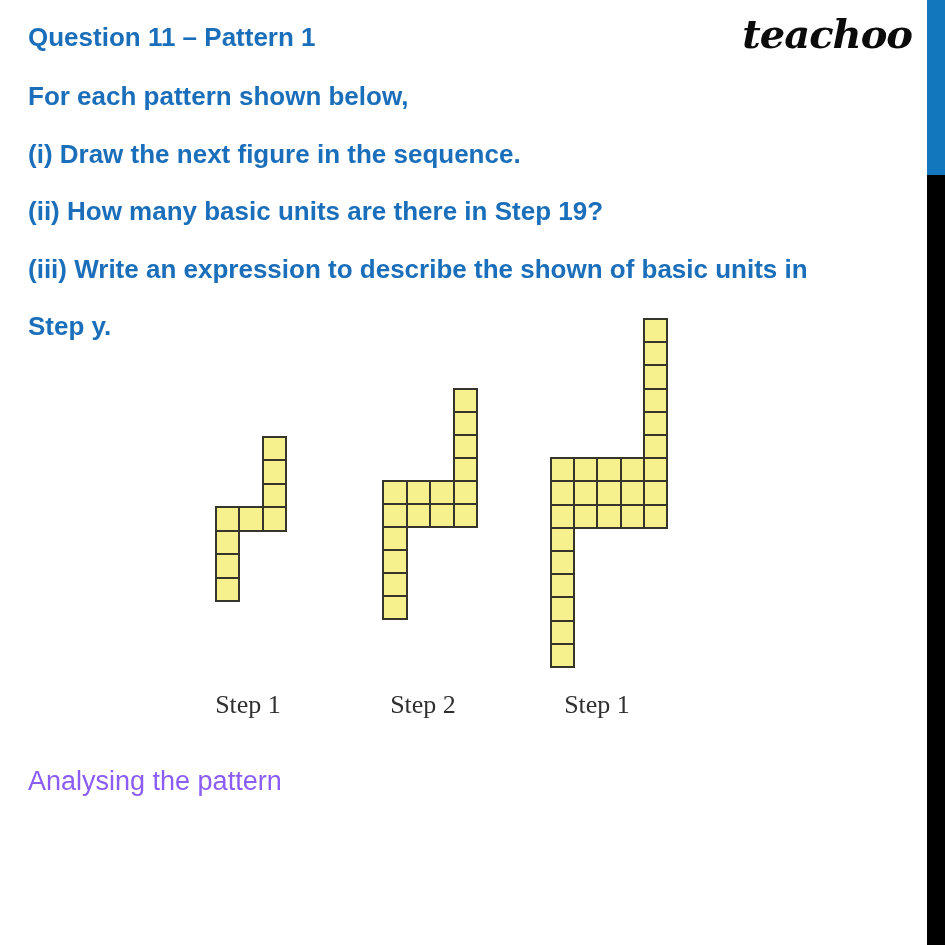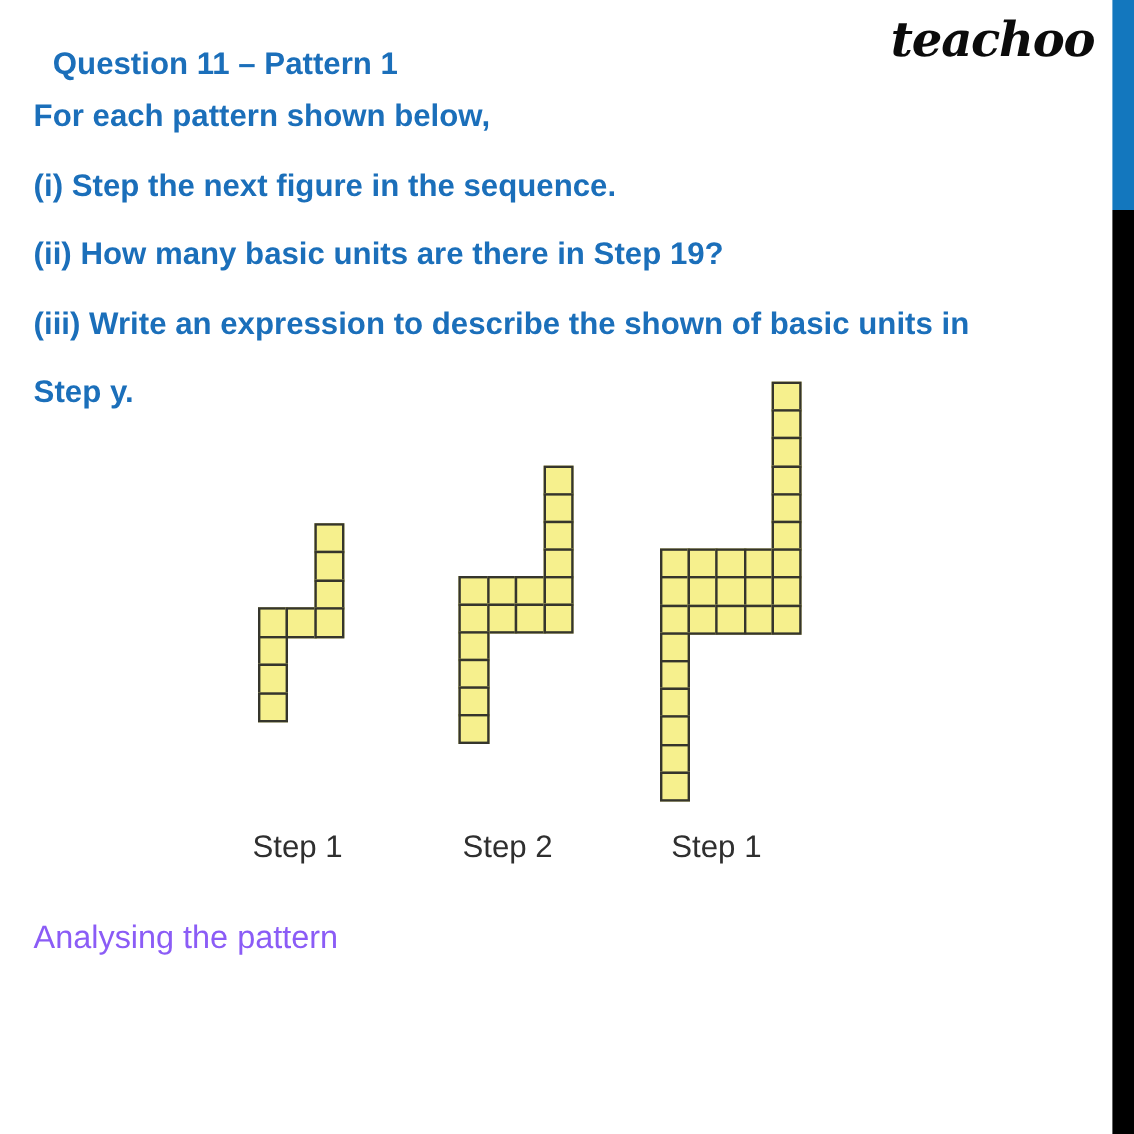--- a/index.html
+++ b/index.html
@@ -17,21 +17,21 @@
   
   .logo{
     position:absolute;top:10px;right:33px;
     font-family:"DejaVu Serif", serif;
     font-weight:bold;font-style:italic;
     font-size:40px;color:#0b0b0b;
     letter-spacing:-1px;
   }
   
   .title{
-    position:absolute;left:28px;top:22px;margin:16px;
+    position:absolute;left:28px;top:22px;margin:0;
     font-size:26px;font-weight:bold;
     color:var(--accent-blue,#1B6FBA);
   }
   .qline{
     position:absolute;left:28px;
     font-size:26px;font-weight:bold;
     color:var(--accent-blue,#1B6FBA);
     white-space:nowrap;
   }
   .qline-0{top:81px;}
@@ -42,42 +42,42 @@
   
   .figure{position:absolute;}
   .unit-square{
     position:absolute;box-sizing:border-box;
     background:var(--square-fill,#F6F08D);
     border:2px solid var(--square-border,#35352C);
   }
   .fig-label{
     position:absolute;top:690px;width:110px;
     text-align:center;
-    font-family:Liberation Sans, sans-serif;
+    font-family:Liberation Serif, serif;
     font-size:26px;color:var(--label-color,#2F2F2F);
   }
   .footer-text{
     position:absolute;left:28px;top:766px;
     font-size:27px;color:#8b5cf6;
   }
 </style>
 </head>
 <body>
 
 <div class="page">
 
   <div class="edge-bar edge-blue"></div>
   <div class="edge-bar edge-black"></div>
 
   <div class="logo">teachoo</div>
 
   <h1 class="title">Question 11 – Pattern 1</h1>
 
   <div class="qline qline-0">For each pattern shown below,</div>
-  <div class="qline qline-1">(i) Step the next figure in the sequence.</div>
+  <div class="qline qline-1">(i) Draw the next figure in the sequence.</div>
   <div class="qline qline-2">(ii) How many basic units are there in Step 19?</div>
   <div class="qline qline-3">(iii) Write an expression to describe the shown of basic units in</div>
   <div class="qline qline-4">Step y.</div>
 
   <div class="figure" style="left:215px;top:436px;width:72px;height:166px;">
       <div class="unit-square" style="left: 46.67px; top: 0px; width: 25.33px; height: 25.43px;"></div>
       <div class="unit-square" style="left: 46.67px; top: 23.43px; width: 25.33px; height: 25.43px;"></div>
       <div class="unit-square" style="left: 46.67px; top: 46.86px; width: 25.33px; height: 25.43px;"></div>
       <div class="unit-square" style="left: 0px; top: 70.29px; width: 25.33px; height: 25.43px;"></div>
       <div class="unit-square" style="left: 23.33px; top: 70.29px; width: 25.33px; height: 25.43px;"></div>

